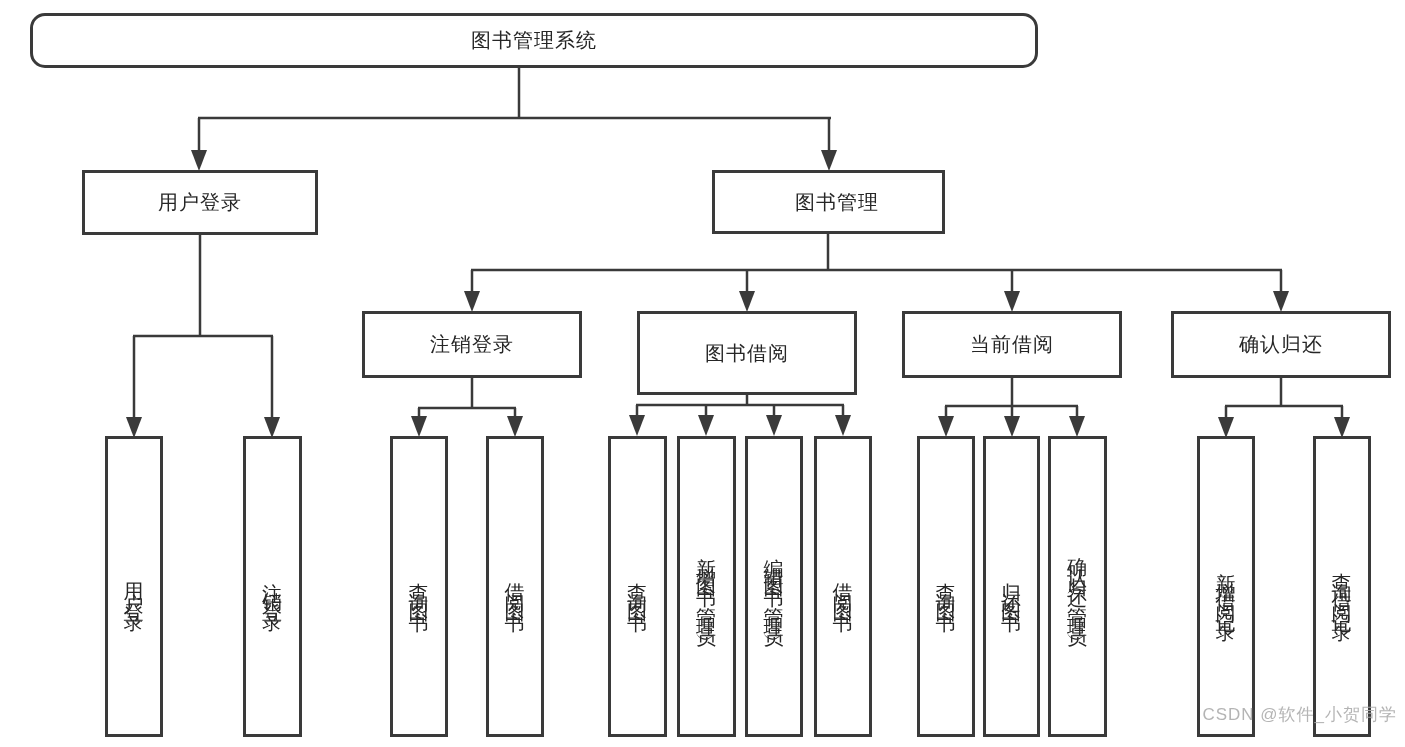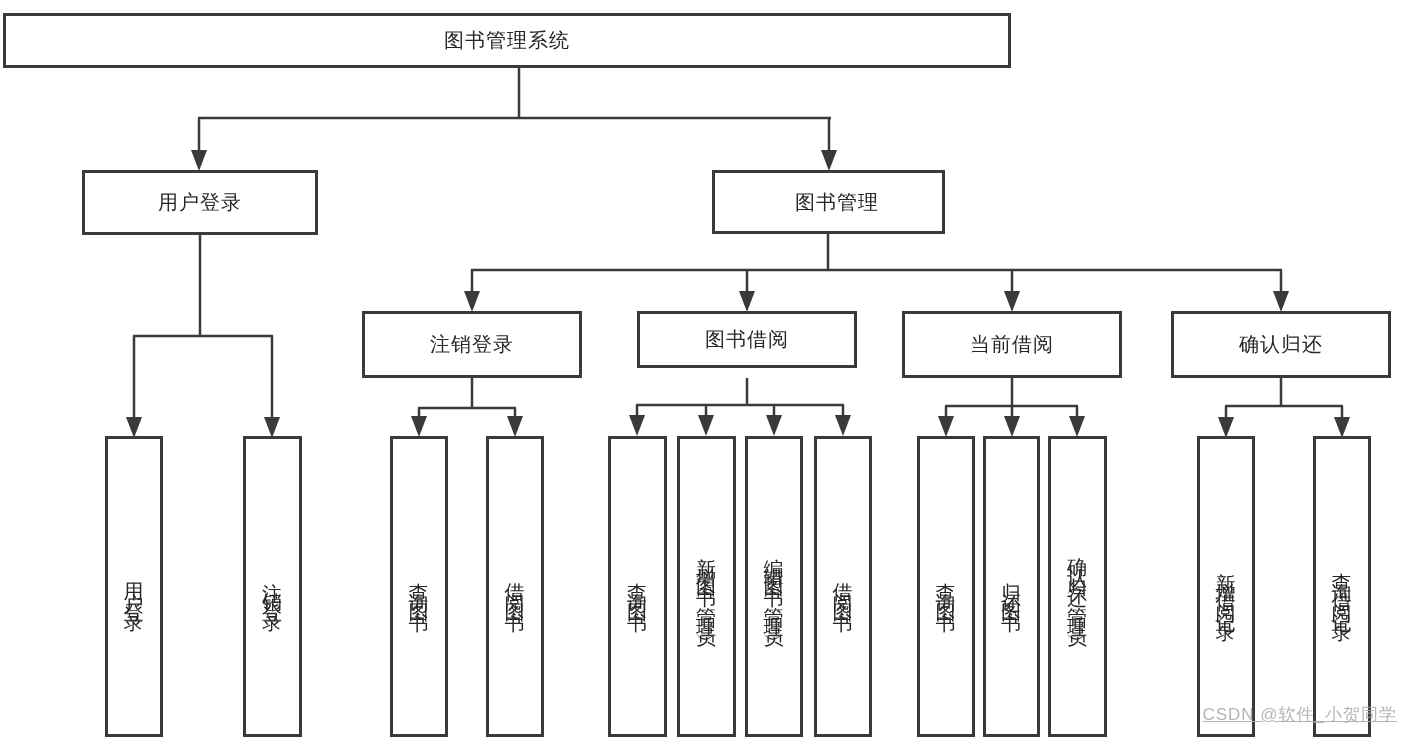--- a/index.html
+++ b/index.html
@@ -53,21 +53,20 @@
   }
   .watermark {
     position: absolute;
     top: 703px;
     right: 8px;
     font-size: 17px;
     letter-spacing: 1px;
     color: rgba(172,172,172,0.9);
     z-index: 3;
     white-space: nowrap;
-    text-decoration: underline;
   }
   svg line { stroke: #3a3a3a; stroke-width: 2.5; }
   svg polygon { fill: #3a3a3a; }
 </style>
 </head>
 <body>
 
 <div id="canvas">
 
   <svg id="connectors" viewBox="0 0 1405 747" xmlns="http://www.w3.org/2000/svg">
@@ -125,35 +124,35 @@
     <polygon points="1069,416 1085,416 1077,437"></polygon>
 
     <line x1="1281" y1="378" x2="1281" y2="407"></line>
     <line x1="1225" y1="406" x2="1343" y2="406"></line>
     <line x1="1226" y1="406" x2="1226" y2="427"></line>
     <polygon points="1218,417 1234,417 1226,438"></polygon>
     <line x1="1342" y1="406" x2="1342" y2="427"></line>
     <polygon points="1334,417 1350,417 1342,438"></polygon>
   </svg>
 
-  <div class="hbox" style="left:3px; top:13px; width:1008px; height:55px;">
+  <div class="hbox" style="left:30px; top:13px; width:1008px; height:55px;border-radius:15px;">
     <span>图书管理系统</span>
   </div>
 
   <div class="hbox" style="left:82px; top:170px; width:236px; height:65px;">
     <span>用户登录</span>
   </div>
   <div class="hbox" style="left:712px; top:170px; width:233px; height:64px;padding-left:17px;">
     <span>图书管理</span>
   </div>
 
   <div class="hbox" style="left:362px; top:311px; width:220px; height:67px;">
     <span>注销登录</span>
   </div>
-  <div class="hbox" style="left:637px; top:311px; width:220px; height:57px;">
+  <div class="hbox" style="left:637px; top:311px; width:220px; height:84px;">
     <span>图书借阅</span>
   </div>
   <div class="hbox" style="left:902px; top:311px; width:220px; height:67px;">
     <span>当前借阅</span>
   </div>
   <div class="hbox" style="left:1171px; top:311px; width:220px; height:67px;">
     <span>确认归还</span>
   </div>
 
   <div class="vbox" style="left:105px; width:58px;">

